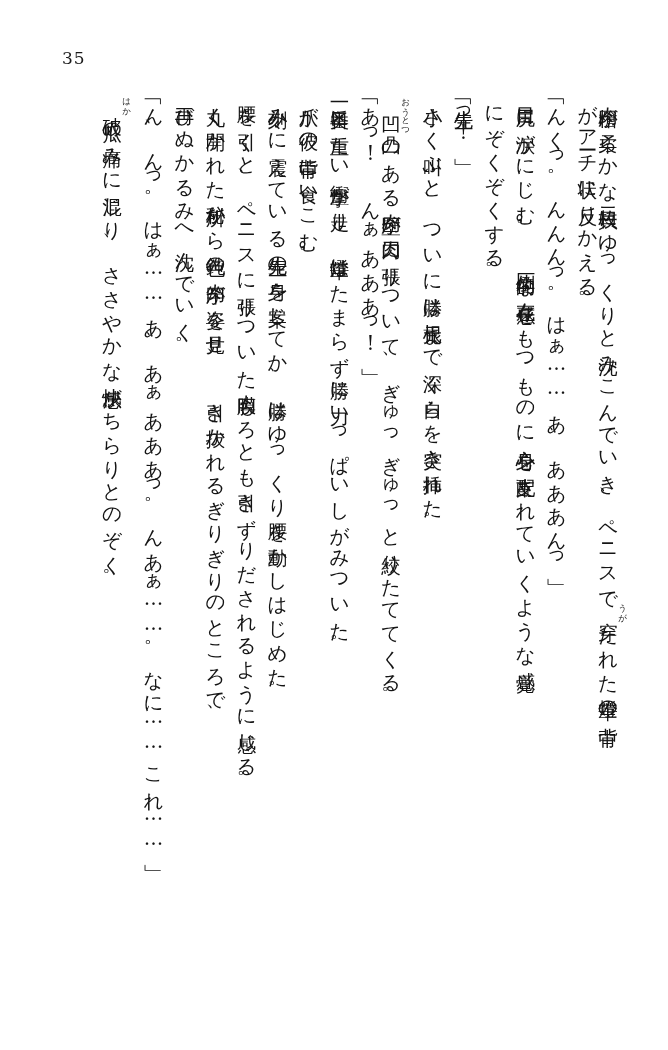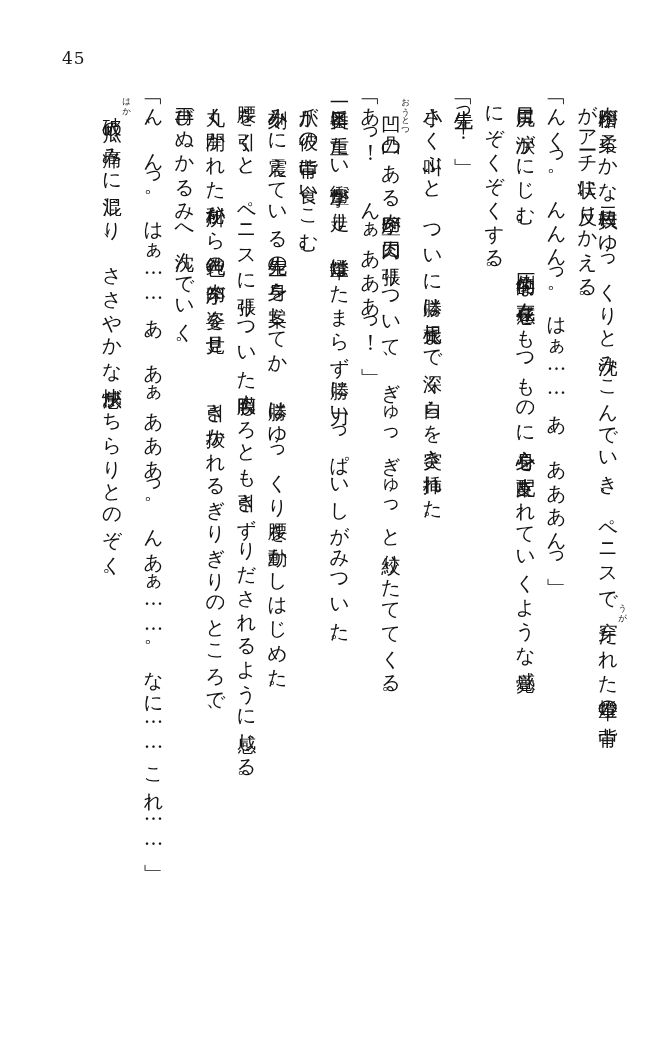--- a/index.html
+++ b/index.html
@@ -62,21 +62,21 @@
     font-size: 8.5px;
     letter-spacing: 0px;
     line-height: 1;
   }
 </style>
 </head>
 <body>
 
 <div class="page">
 
-  <div class="page-number">45</div>
+  <div class="page-number">35</div>
 
   <div class="text-body">
 
     <div class="vline">肉槍が柔らかな二枚貝にゆっくりと沈みこんでいき、ペニスで<ruby>穿<rt>うが</rt></ruby>たれた燈華の背中</div>
 
     <div class="vline">がアーチ状に反りかえる。</div>
 
     <div class="vline">「んくっ。んんんっ。はぁ……あ、あああんっ」</div>
 
     <div class="vline">目尻に涙がにじむ。　圧倒的な存在感をもつものに心身を支配されていくような感覚</div>

